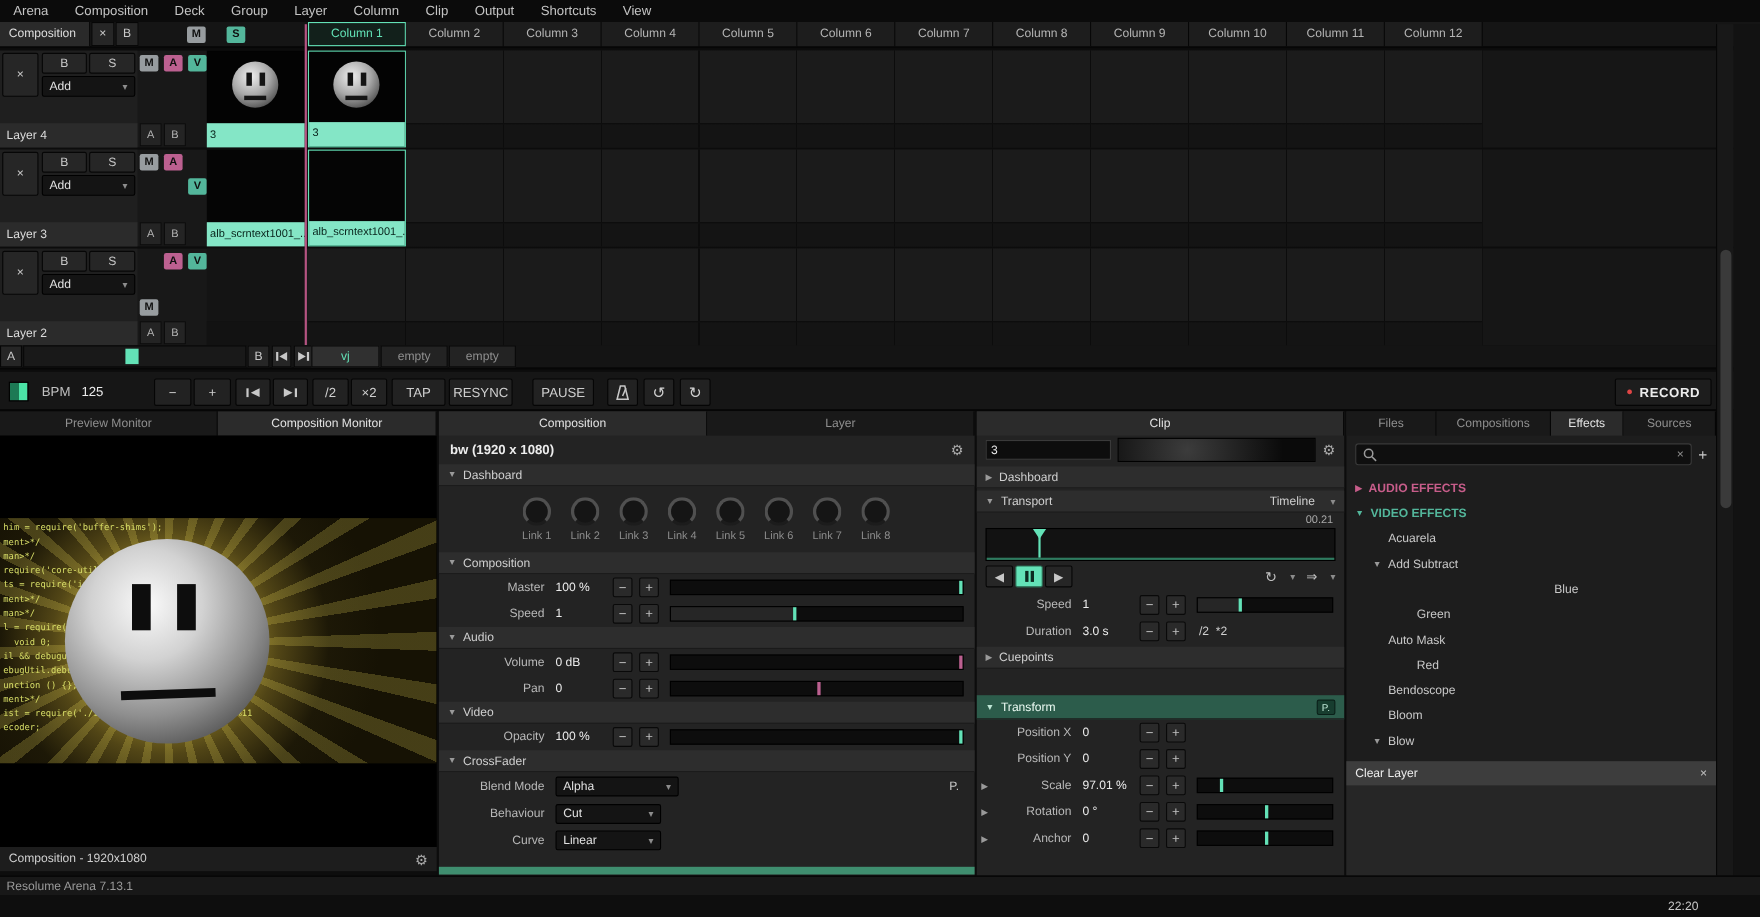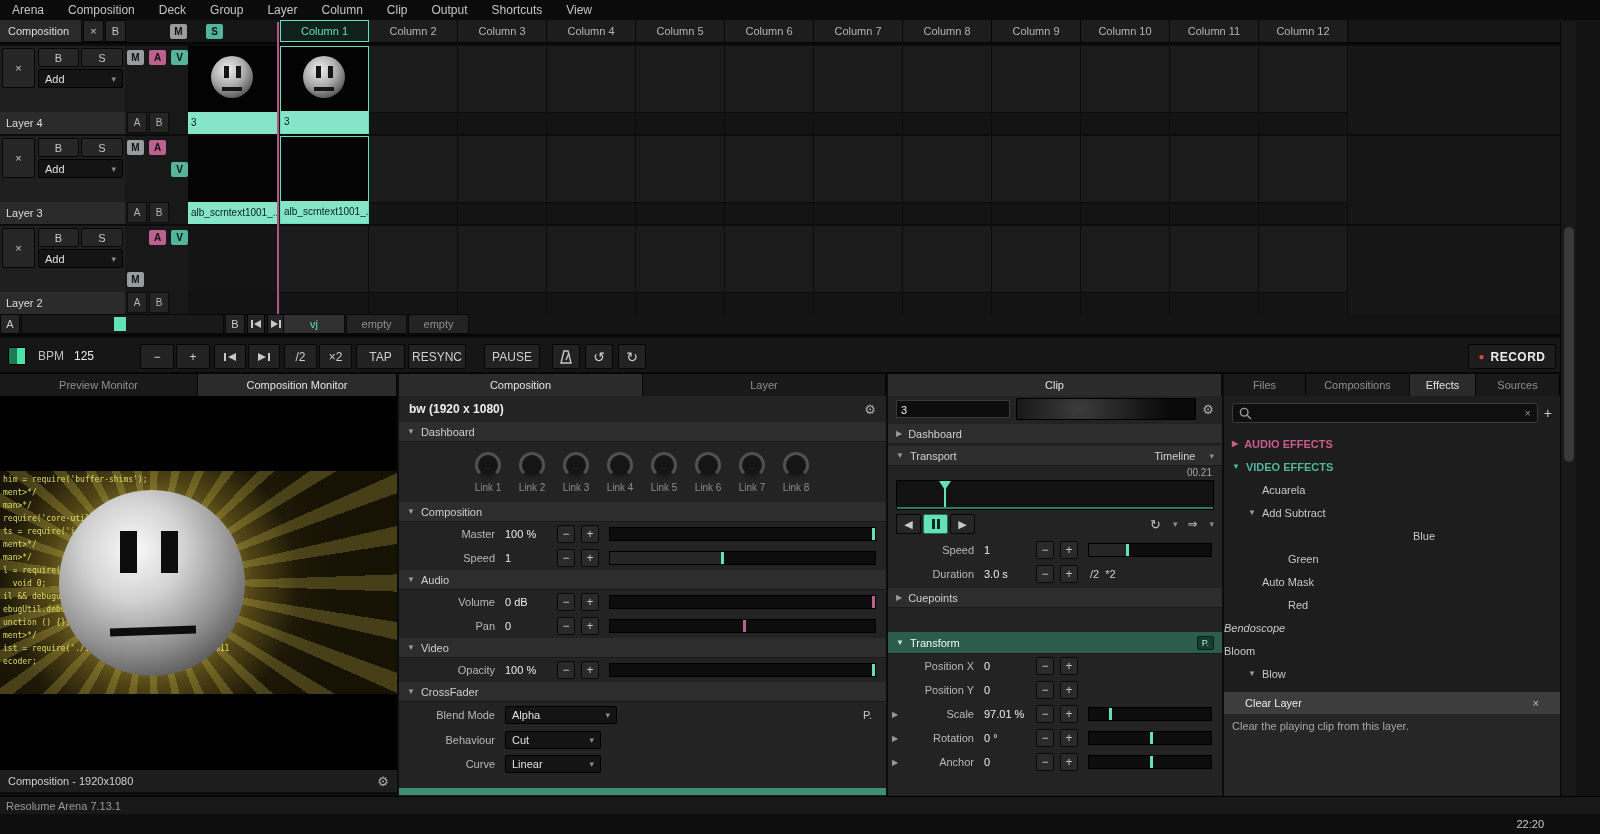--- a/index.html
+++ b/index.html
@@ -595,37 +595,36 @@
         </div>
       <div class="treeitem" style="padding-left:64px;">
           <span>Green</span>
         </div>
       <div class="treeitem" style="padding-left:38px;">
           <span>Auto Mask</span>
         </div>
       <div class="treeitem" style="padding-left:64px;">
           <span>Red</span>
         </div>
-      <div class="treeitem" style="font-style:italic;">
+      <div class="treeitem" style="padding-left:38px;">
           <span>Bendoscope</span>
         </div>
-      <div class="treeitem" style="">
+      <div class="treeitem" style="padding-left:38px;">
           <span>Bloom</span>
         </div>
       <div class="treeitem" style="padding-left:24px;gap:6px;">
           <span class="arw">▼</span>
           <span>Blow</span>
         </div>
     </div>
     <div class="abs" style="left:0;top:318px;width:336px;height:104px;background:#262626;">
-      <div class="flex" style="height:22px;background:#3d3d3d;justify-content:space-between;padding:0 21px;">
+      <div class="flex" style="height:22px;background:#3d3d3d;justify-content:space-between;padding:0 8px;">
         <span style="color:#ececec;">Clear Layer</span>
         <span style="color:#c0c0c0;">×</span>
       </div>
-      <div style="padding:6px 8px;color:#a8a8a8;">Clear the playing clip from this layer.</div>
     </div>
   </div>
 
   <div class="abs" style="left:1560px;top:22px;width:16px;height:774px;background:#181818;border-left:1px solid #060606;">
     <div class="abs" style="left:3px;top:205px;width:10px;height:235px;background:#3a3a3a;border-radius:5px;"></div>
   </div>
   <div class="abs" style="left:1576px;top:22px;width:24px;height:774px;background:#121212;"></div>
 
   <div class="abs flex" style="left:0;top:796px;width:1600px;height:18px;background:#181818;border-top:1px solid #000;padding-left:6px;">
     <span style="color:#9a9a9a;">Resolume Arena 7.13.1</span>

